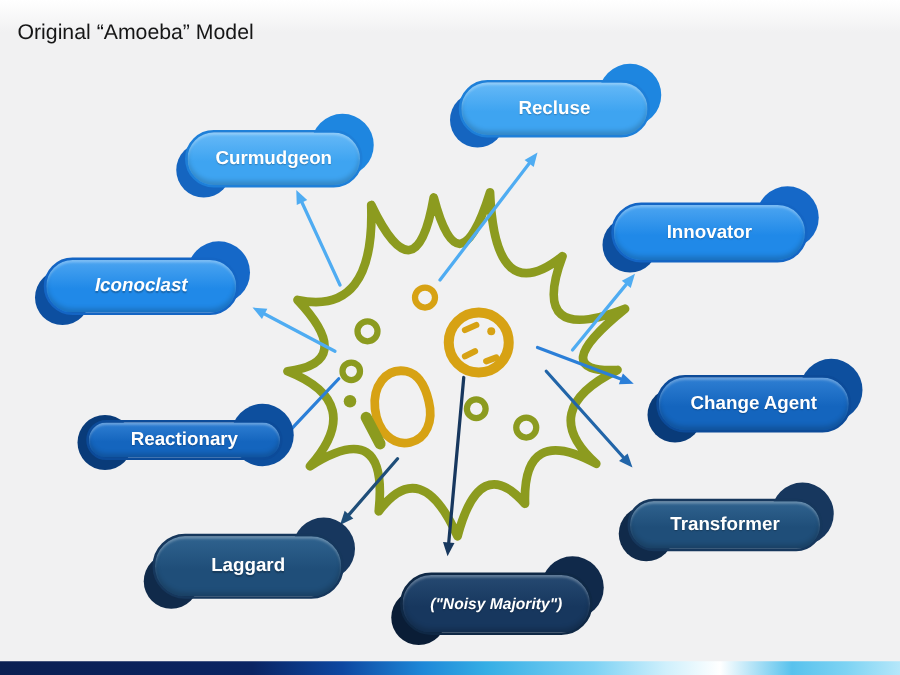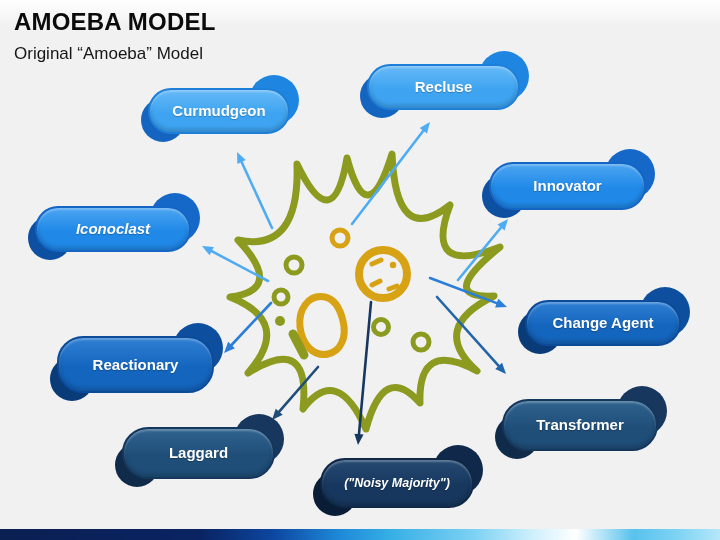--- a/index.html
+++ b/index.html
@@ -33,21 +33,20 @@
     position:absolute; left:0; bottom:0; width:720px; height:11px;
     background:linear-gradient(90deg,#0a1f52 0%,#0a2463 28%,#0d47a1 38%,#1e88d8 47%,#35aee5 54%,#7ed2f4 66%,#cff0fc 74%,#ffffff 80%,#58c2ed 88%,#7dd3f3 94%,#b5e7fa 100%);
   }
 </style>
 </head>
 <body>
 
 <div class="slide">
 
   <div class="header">
-    <h1>AMOEBA MODEL</h1>
     <div class="subtitle">Original “Amoeba” Model</div>
   </div>
 
   <svg id="diagram" width="720" height="540" viewBox="0 0 720 540">
 
     <g>
       <path class="amoeba-line" stroke-width="7" d="M347,158 Q367,234 392,154 Q396,248 450,205 Q423,277 500,247 Q436,299 494,296
            Q429,328 477,371 Q418,339 420,403 Q384,362 366,429 Q337,364 303,409
            Q311,333 248,373 Q293,322 230,297 Q285,290 238,240 Q300,253 297,164
            Q333,239 347,158 Z"></path>
@@ -86,21 +85,21 @@
         <line x1="437" y1="297" x2="498.65903889062514" y2="365.8079129649005" stroke="#2265A8" stroke-width="2.6" stroke-linecap="round"></line>
         <polygon points="506,374 495.2332570395835,368.8777694288209 502.08482074166676,362.73805650098006" fill="#2265A8"></polygon>
         <line x1="318" y1="367" x2="279.21020145877645" y2="411.69259397140974" stroke="#1F4E79" stroke-width="2.6" stroke-linecap="round"></line>
         <polygon points="272,420 275.73619530136597,408.6774188159214 282.68420761618694,414.7077691268981" fill="#1F4E79"></polygon>
         <line x1="371" y1="302" x2="358.9958932064677" y2="434.0451747288553" stroke="#17375E" stroke-width="2.6" stroke-linecap="round"></line>
         <polygon points="358,445 354.4147844567163,433.6287102970597 363.57700195621914,434.46163916065086" fill="#17375E"></polygon>
       </g>
   </svg>
 
   <div id="pills-layer">
-      <div class="pill-wrap" style="left: 148px; top: 88px; width: 142px; height: 46px;">
+      <div class="pill-wrap" style="left: 148px; top: 104px; width: 142px; height: 46px;">
         <span class="circ" style="background: rgb(30, 134, 224);"></span>
         <span class="circ2" style="background: rgb(21, 101, 192);"></span>
         <div class="pill" style="background: linear-gradient(rgb(102, 185, 247) 0%, rgb(62, 164, 241) 55%); border-color: rgb(30, 127, 216);">
           <span class="pill-label">Curmudgeon</span>
         </div>
       </div>
       <div class="pill-wrap" style="left: 367px; top: 64px; width: 153px; height: 46px;">
         <span class="circ" style="background: rgb(30, 134, 224);"></span>
         <span class="circ2" style="background: rgb(21, 101, 192);"></span>
         <div class="pill" style="background: linear-gradient(rgb(102, 185, 247) 0%, rgb(62, 164, 241) 55%); border-color: rgb(30, 127, 216);">
@@ -121,28 +120,28 @@
           <span class="pill-label">Iconoclast</span>
         </div>
       </div>
       <div class="pill-wrap" style="left: 525px; top: 300px; width: 156px; height: 46px;">
         <span class="circ" style="background: rgb(13, 79, 158);"></span>
         <span class="circ2" style="background: rgb(9, 59, 121);"></span>
         <div class="pill" style="background: linear-gradient(rgb(47, 127, 211) 0%, rgb(20, 101, 190) 55%); border-color: rgb(12, 75, 153);">
           <span class="pill-label">Change Agent</span>
         </div>
       </div>
-      <div class="pill-wrap" style="left: 57px; top: 336px; width: 157px; height: 57px;">
+      <div class="pill-wrap" style="left: 69px; top: 336px; width: 157px; height: 32px;">
         <span class="circ" style="background: rgb(13, 79, 158);"></span>
         <span class="circ2" style="background: rgb(9, 59, 121);"></span>
         <div class="pill" style="background: linear-gradient(rgb(47, 127, 211) 0%, rgb(20, 101, 190) 55%); border-color: rgb(12, 75, 153);">
           <span class="pill-label">Reactionary</span>
         </div>
       </div>
-      <div class="pill-wrap" style="left: 502px; top: 399px; width: 156px; height: 52px;">
+      <div class="pill-wrap" style="left: 502px; top: 399px; width: 156px; height: 42px;">
         <span class="circ" style="background: rgb(23, 55, 94);"></span>
         <span class="circ2" style="background: rgb(16, 42, 74);"></span>
         <div class="pill" style="background: linear-gradient(rgb(48, 99, 143) 0%, rgb(31, 78, 121) 55%); border-color: rgb(22, 55, 92);">
           <span class="pill-label">Transformer</span>
         </div>
       </div>
       <div class="pill-wrap" style="left: 122px; top: 427px; width: 153px; height: 52px;">
         <span class="circ" style="background: rgb(23, 55, 94);"></span>
         <span class="circ2" style="background: rgb(16, 42, 74);"></span>
         <div class="pill" style="background: linear-gradient(rgb(48, 99, 143) 0%, rgb(31, 78, 121) 55%); border-color: rgb(22, 55, 92);">

